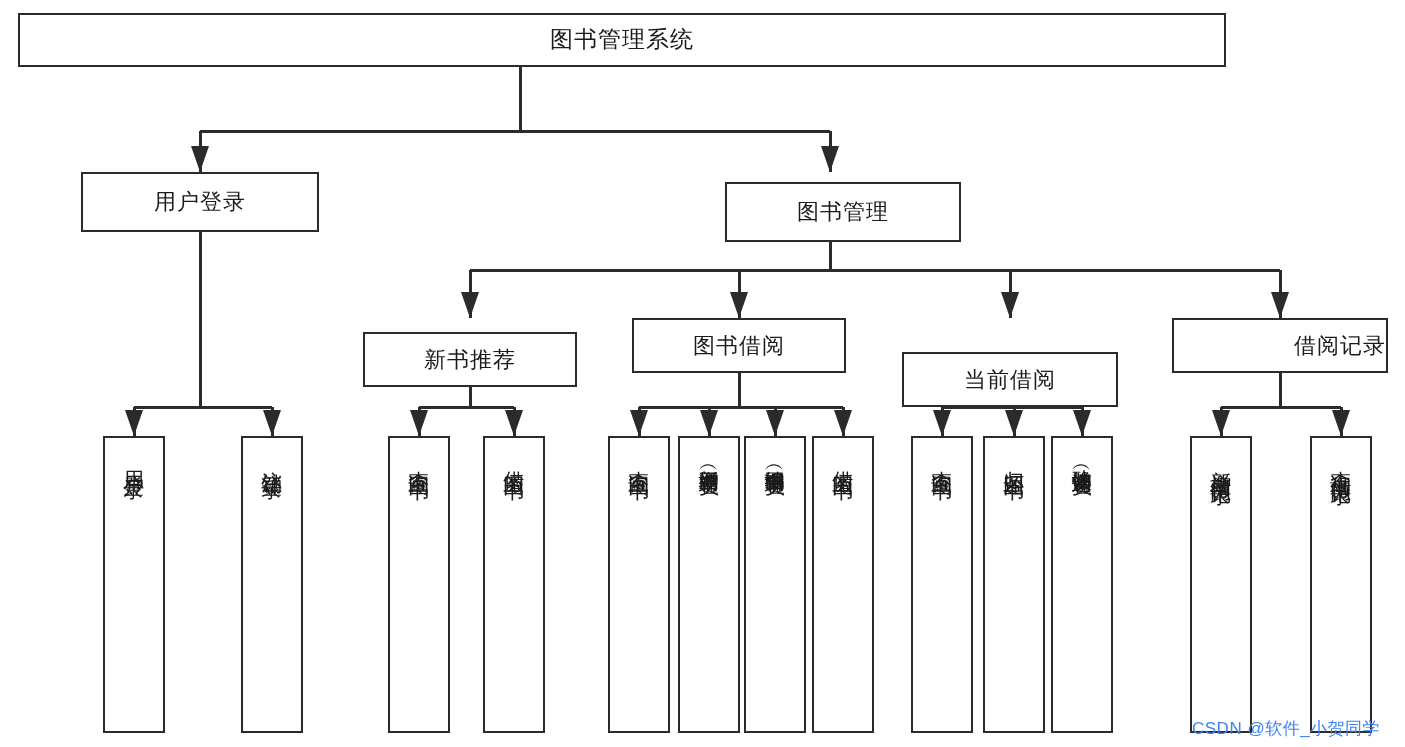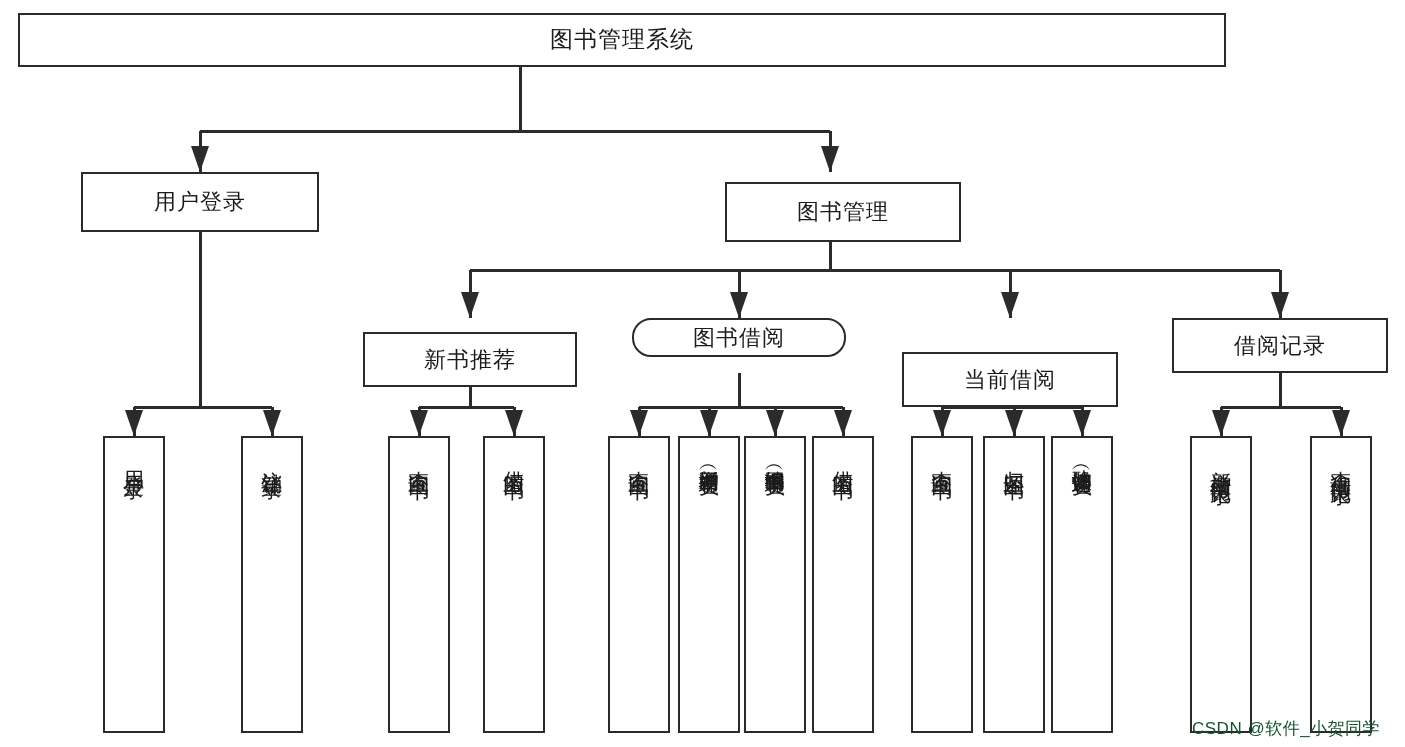--- a/index.html
+++ b/index.html
@@ -138,27 +138,27 @@
       </div>
       <div class="node horizontal" style="left: 81px; top: 172px; width: 238px; height: 60px;">
         <span class="label">用户登录</span>
       </div>
       <div class="node horizontal" style="left: 712px; top: 182px; width: 236px; height: 60px; margin-left: 13px;">
         <span class="label">图书管理</span>
       </div>
       <div class="node horizontal" style="left: 363px; top: 332px; width: 214px; height: 55px;">
         <span class="label">新书推荐</span>
       </div>
-      <div class="node horizontal" style="left: 632px; top: 318px; width: 214px; height: 39px; border-radius: 19px;">
+      <div class="node horizontal" style="left: 632px; top: 318px; width: 214px; height: 55px;">
         <span class="label">图书借阅</span>
       </div>
       <div class="node horizontal" style="left: 902px; top: 318px; width: 216px; height: 55px; margin-top: 34px;">
         <span class="label">当前借阅</span>
       </div>
-      <div class="node horizontal" style="left: 1172px; top: 318px; width: 216px; height: 55px;">
+      <div class="node horizontal" style="left: 1172px; top: 318px; width: 216px; height: 55px; justify-content: flex-end;">
         <span class="label">借阅记录</span>
       </div>
       <div class="node vertical" style="left: 103px; top: 436px; width: 62px; height: 297px;">
         <span class="label">用户登录</span>
       </div>
       <div class="node vertical" style="left: 241px; top: 436px; width: 62px; height: 297px;">
         <span class="label">注销登录</span>
       </div>
       <div class="node vertical" style="left: 388px; top: 436px; width: 62px; height: 297px;">
         <span class="label">查询图书</span>
@@ -187,14 +187,14 @@
       <div class="node vertical tall" style="left: 1051px; top: 436px; width: 62px; height: 297px;">
         <span class="label">确认归还（管理员）</span>
       </div>
       <div class="node vertical" style="left: 1190px; top: 436px; width: 62px; height: 297px;">
         <span class="label">新增借阅记录</span>
       </div>
       <div class="node vertical" style="left: 1310px; top: 436px; width: 62px; height: 297px;">
         <span class="label">查询借阅记录</span>
       </div>
     </div>
-  <div class="watermark" style="left: 1192px; top: 717px; color: #14532d;">CSDN @软件_小贺同学</div>
+  <div class="watermark" style="left: 1192px; top: 717px; color: #3b82f6;">CSDN @软件_小贺同学</div>
 </div>
 
 </body></html>

